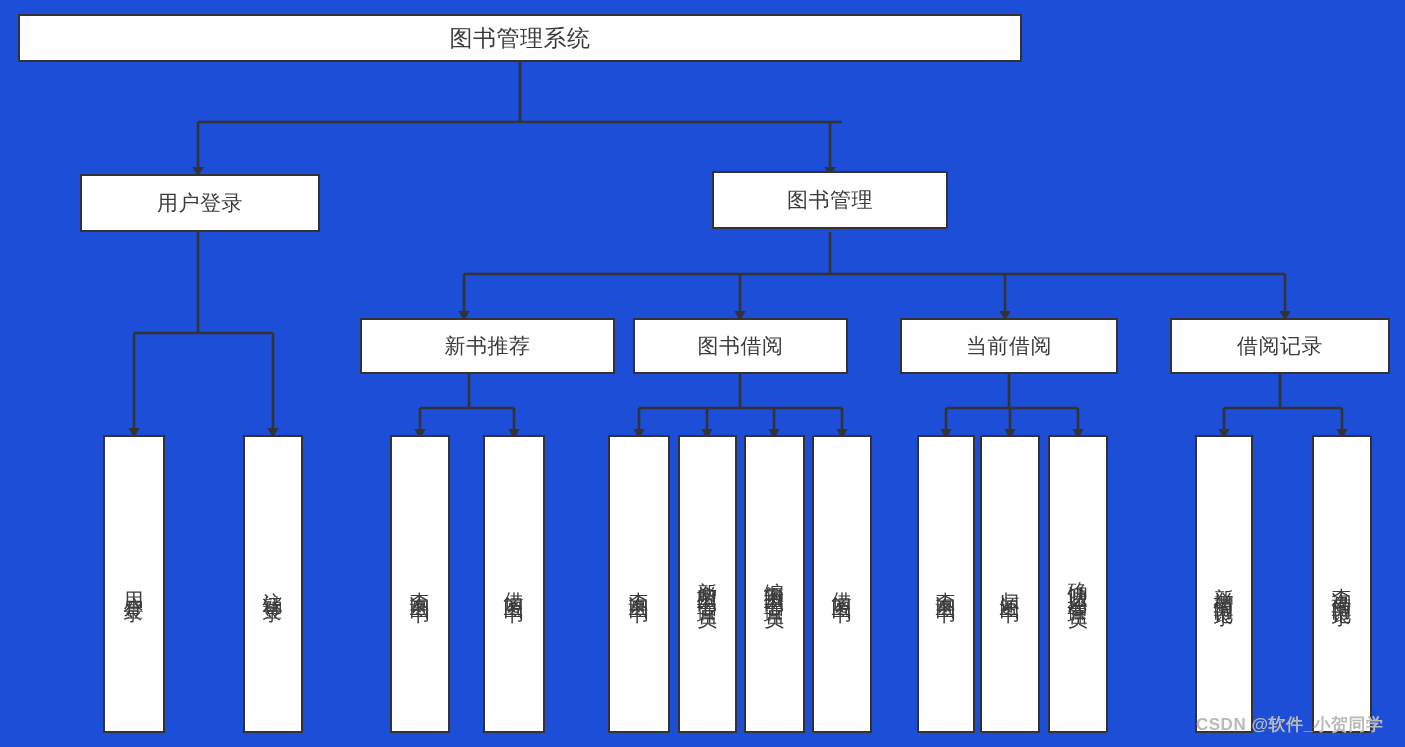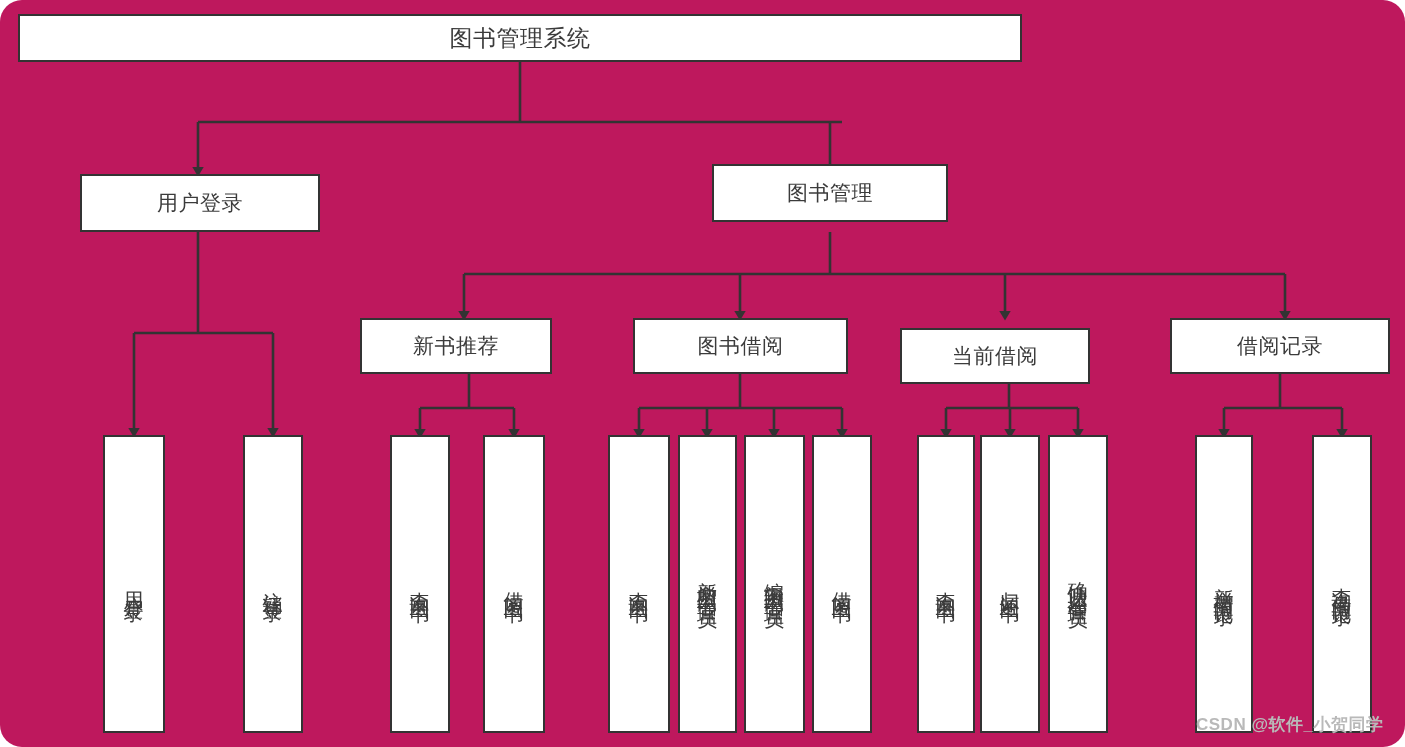--- a/index.html
+++ b/index.html
@@ -7,23 +7,22 @@
     padding: 0;
     background: #ffffff;
   }
   body {
     font-family: "Liberation Sans", "DejaVu Sans", sans-serif;
   }
   #canvas {
     position: relative;
     width: 1405px;
     height: 747px;
-    background: #be185d;
+    background: #1d4ed8;
     overflow: hidden;
-    border-radius: 22px;
   }
   svg.wires {
     position: absolute;
     left: 0;
     top: 0;
     width: 1405px;
     height: 747px;
     pointer-events: none;
   }
   .node {
@@ -123,31 +122,31 @@
     </g>
   </svg>
 
   <div class="node root" style="left:18px; top:14px; width:1004px; height:48px;">
     <span class="lbl">图书管理系统</span>
   </div>
 
   <div class="node" style="left:80px; top:174px; width:240px; height:58px;">
     <span class="lbl">用户登录</span>
   </div>
-  <div class="node" style="left:712px; top:164px; width:236px; height:58px;">
+  <div class="node" style="left:712px; top:171px; width:236px; height:58px;">
     <span class="lbl">图书管理</span>
   </div>
 
-  <div class="node" style="left:360px; top:318px; width:192px; height:56px;">
+  <div class="node" style="left:360px; top:318px; width:255px; height:56px;">
     <span class="lbl">新书推荐</span>
   </div>
   <div class="node" style="left:633px; top:318px; width:215px; height:56px;text-align:right;">
     <span class="lbl">图书借阅</span>
   </div>
-  <div class="node" style="left:900px; top:328px; width:190px; height:56px;">
+  <div class="node" style="left:900px; top:318px; width:218px; height:56px;">
     <span class="lbl">当前借阅</span>
   </div>
   <div class="node" style="left:1170px; top:318px; width:220px; height:56px;">
     <span class="lbl">借阅记录</span>
   </div>
 
   <div class="node leaf" style="left:103px; top:435px; width:62px; height:298px;">
     <span class="lbl">用户登录</span>
   </div>
   <div class="node leaf" style="left:243px; top:435px; width:60px; height:298px;">

